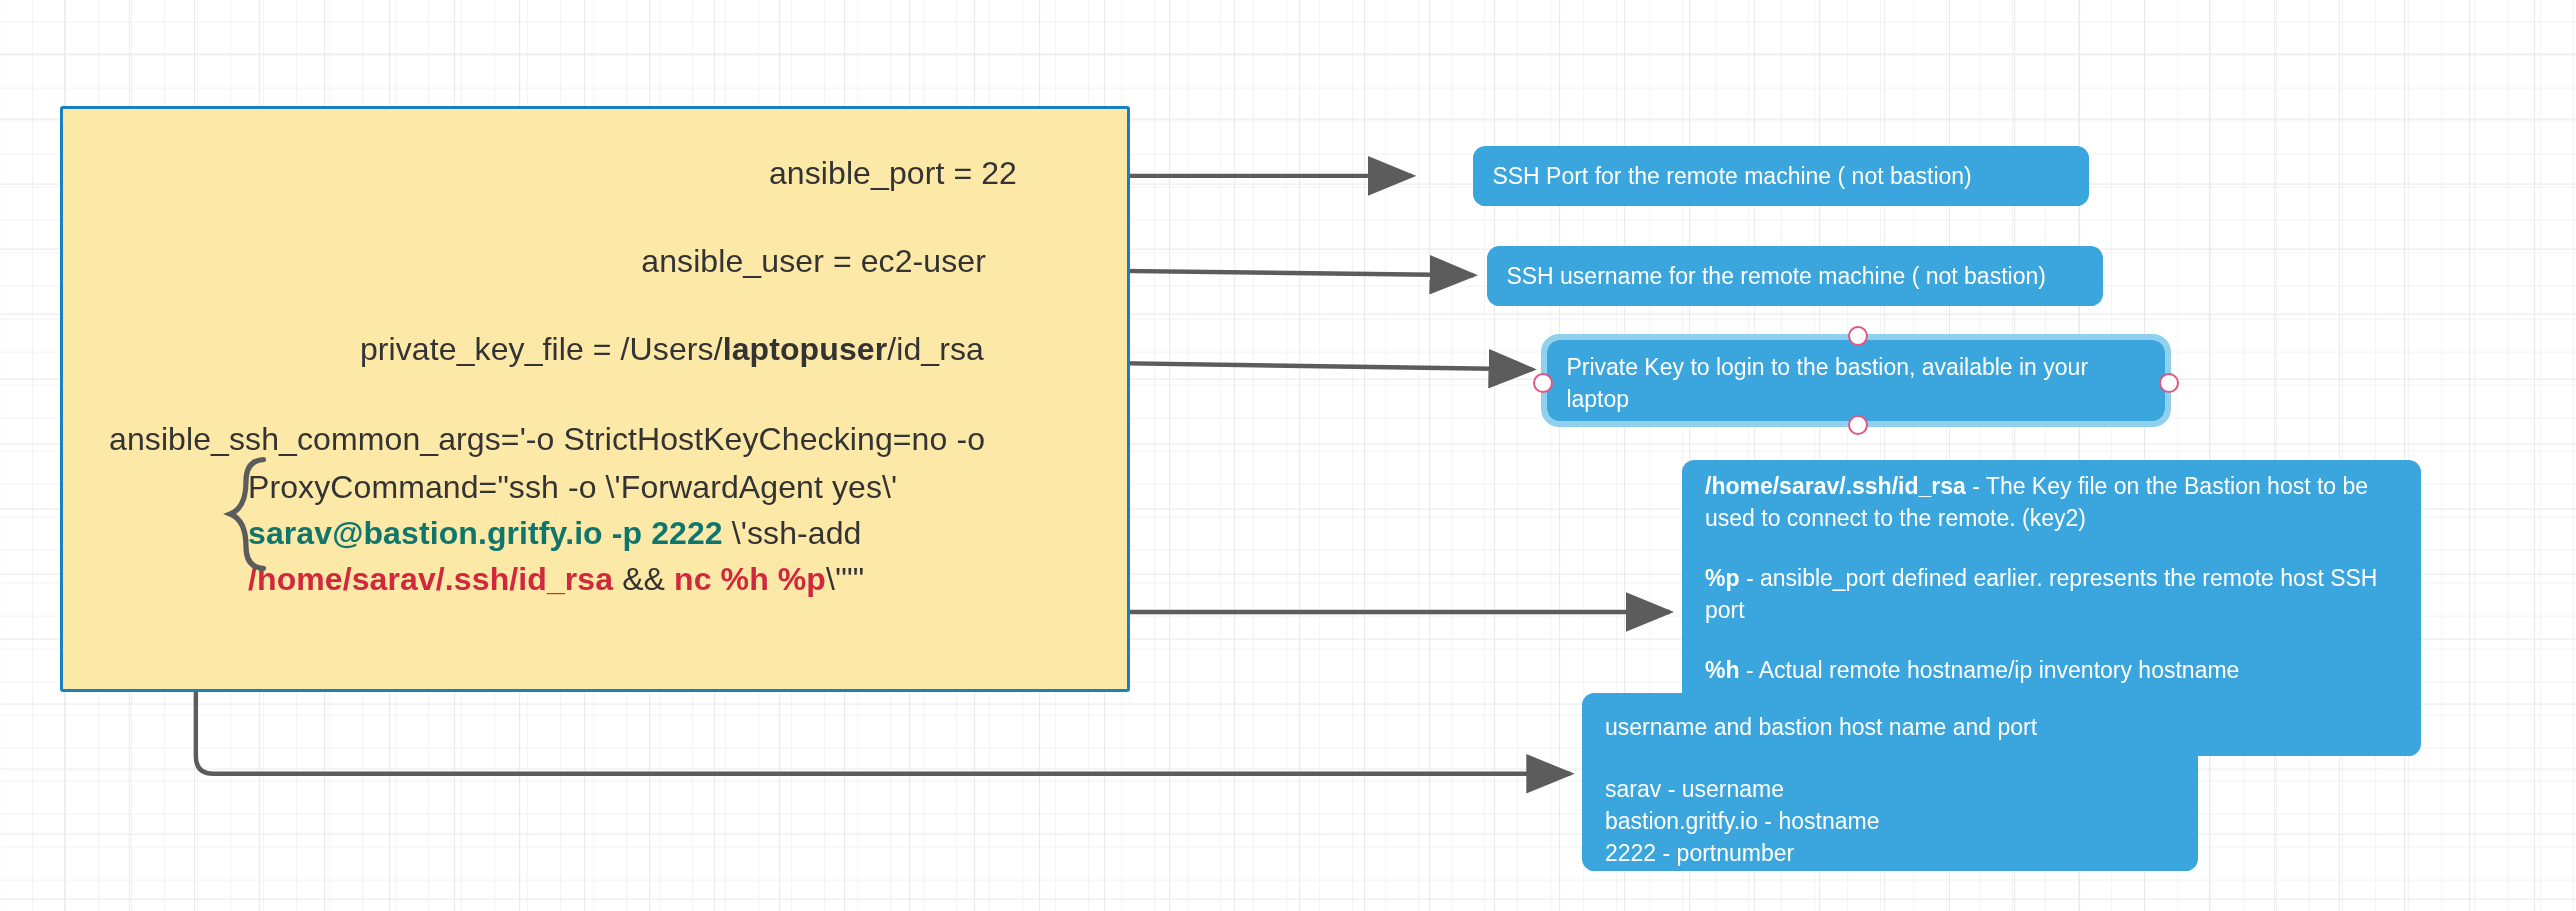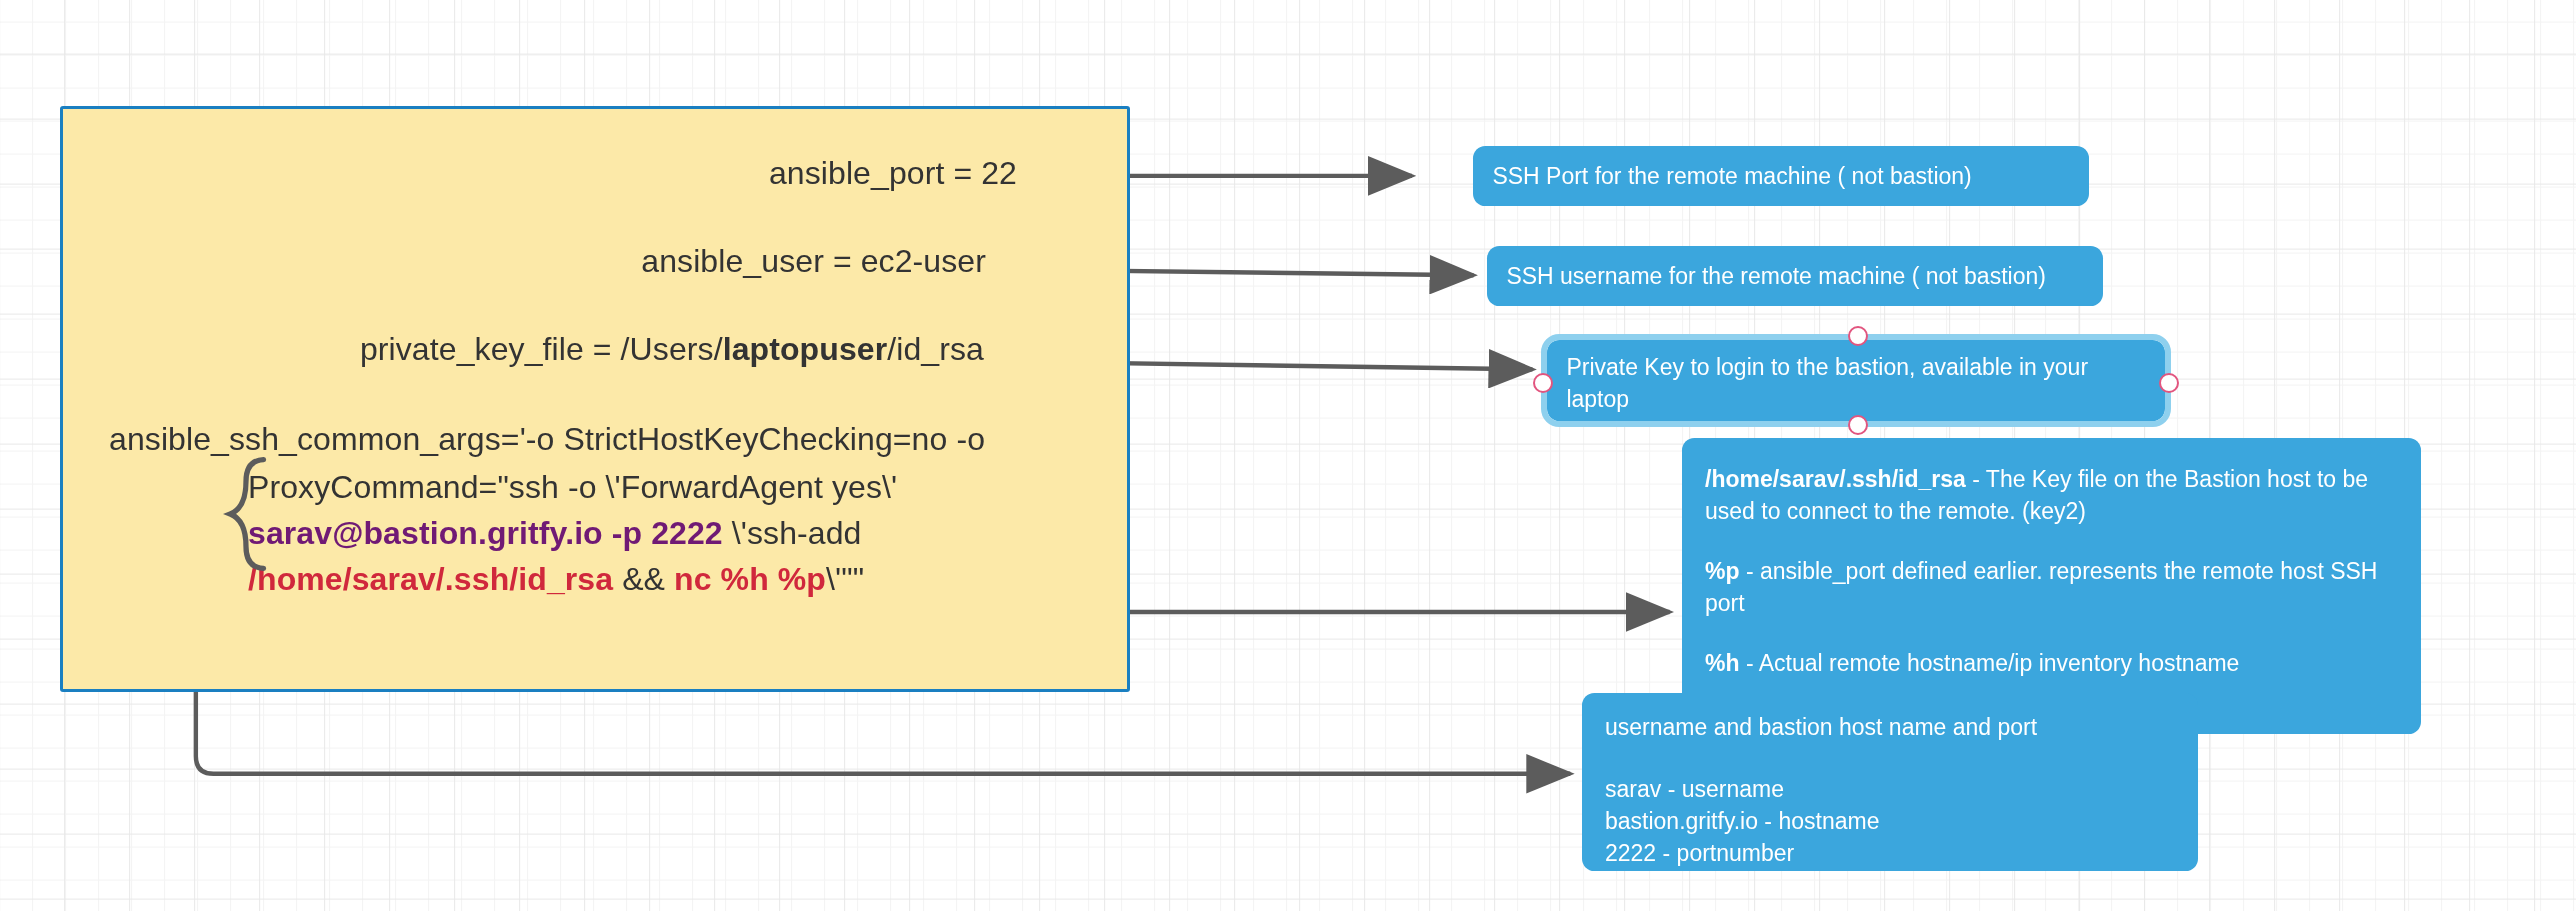--- a/index.html
+++ b/index.html
@@ -59,21 +59,21 @@
   .cfg-user  { right: 141px; top: 132px; }
   .cfg-key   { right: 143px; top: 220px; }
   .cfg-args  { left: 46px;   top: 310px; }
   .cfg-proxy {
     left: 185px; top: 355px;
     white-space: normal;
     width: 704px;
     line-height: 46px;
   }
   .b { font-weight: bold; }
-  .blue-t { color: #701a75; font-weight: bold; }
+  .blue-t { color: #0f766e; font-weight: bold; }
   .red-t  { color: #d0283c; font-weight: bold; }
 
   
   .brace {
     position: absolute;
     left: 160px;
     top: 348px;
     width: 53px;
     height: 114px;
   }
@@ -121,22 +121,22 @@
   .handle.top    { left: 50%; margin-left: -8px; top: -14px; }
   .handle.bottom { left: 50%; margin-left: -8px; bottom: -14px; }
   .handle.left   { top: 50%;  margin-top: -8px;  left: -14px; }
   .handle.right  { top: 50%;  margin-top: -8px;  right: -14px; }
 
   
   #callout-port   { left: 1425px; top: 146px;  width: 616px;  height: 60px; margin-left: 48px; }
   #callout-user   { left: 1487px; top: 246px;  width: 616px;  height: 60px; }
   #callout-key    { left: 1547px; top: 340px;  width: 618px;  height: 81px;
                     padding-top: 10.6px; }
-  #callout-detail { left: 1682px; top: 438px;  width: 739px;  height: 296px;
-                    padding: 25px 23px; }
+  #callout-detail { left: 1682px; top: 460px;  width: 739px;  height: 296px;
+                    padding: 10px 23px; }
   #callout-userhost { left: 1582px; top: 693px; width: 616px; height: 178px;
                     padding: 17.6px 23px; }
 
   .detail-row { margin-bottom: 28px; }
   .detail-row:last-child { margin-bottom: 0; }
   .uh-gap { height: 30px; }
 </style>
 </head>
 <body>
 

